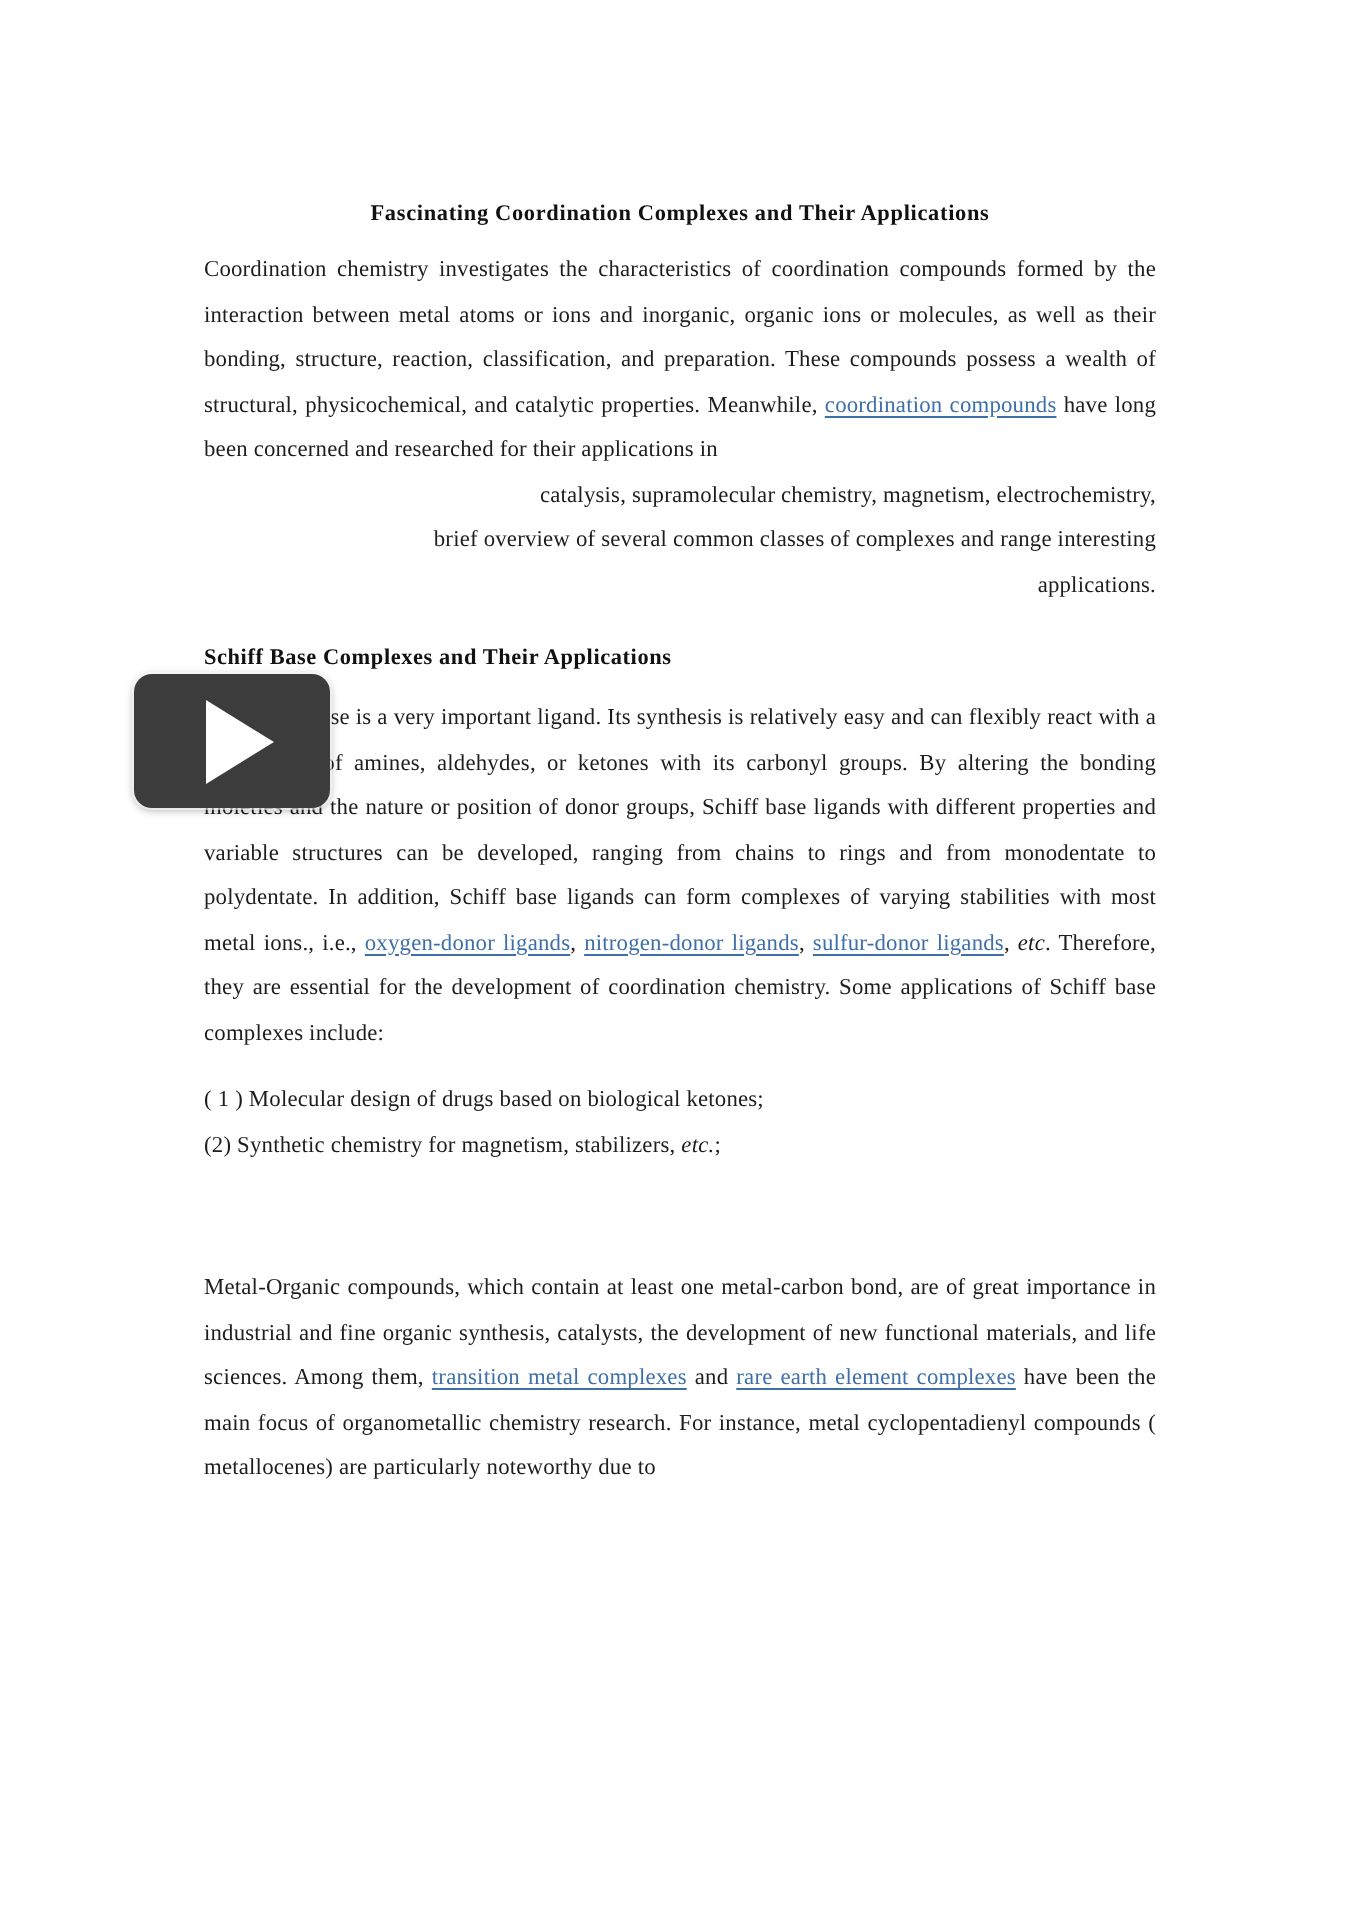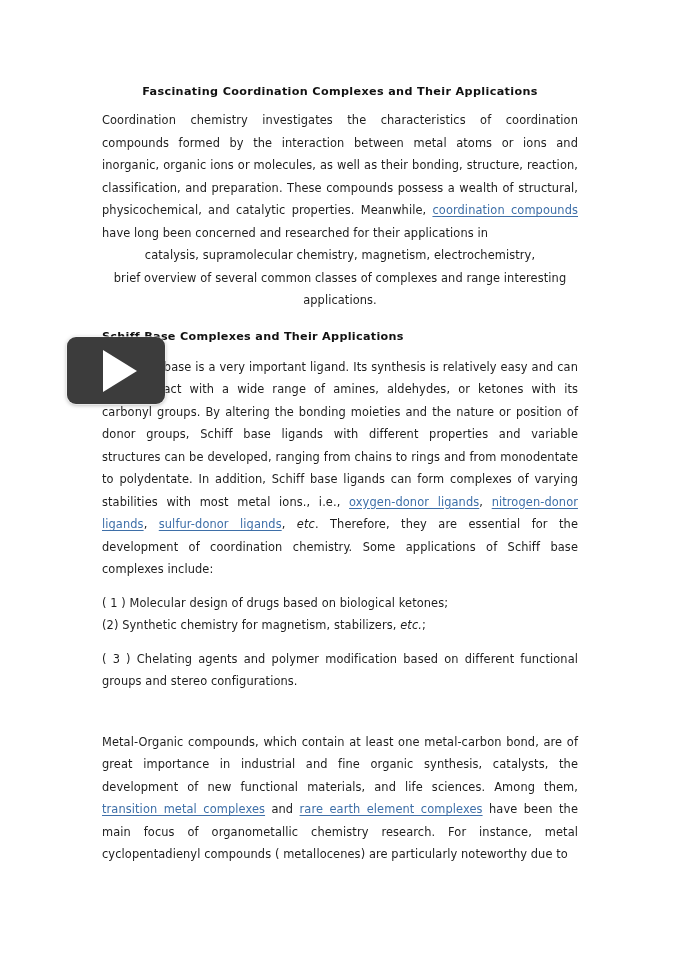--- a/index.html
+++ b/index.html
@@ -20,22 +20,23 @@
     position: absolute;
     left: 0; top: 0;
     width: 679px;
     height: 960px;
     background: #ffffff;
   }
 
   .content {
     position: absolute;
     left: 102px;
-    top: 84px;
+    top: 99px;
     width: 476px;
+    font-family: Liberation Serif, serif;
   }
 
   .doc-title {
     font-size: 11.2px;
     font-weight: bold;
     text-align: center;
     letter-spacing: 0.35px;
     margin: 0 0 9px 0;
     line-height: 16px;
     color: #111;
@@ -55,21 +56,21 @@
     font-size: 11.4px;
     line-height: 22.5px;
     text-align: justify;
     text-justify: inter-word;
     margin: 0;
     color: #1d1d1d;
     letter-spacing: 0.1px;
   }
 
   p.body-text.no-justify {
-    text-align: center;
+    text-align: right;
   }
 
   p.list-item {
     font-size: 11.4px;
     line-height: 22.5px;
     text-align: justify;
     margin: 0;
     color: #1d1d1d;
     letter-spacing: 0.1px;
   }
@@ -148,21 +149,20 @@
     <p class="body-text"><span>The Schiff base is a very important ligand. Its synthesis is relatively easy and can flexibly react with a wide range of amines, aldehydes, or ketones with its carbonyl groups. By altering the bonding moieties and the nature or position of donor groups, Schiff base ligands with different properties and variable structures can be developed, ranging from chains to rings and from monodentate to polydentate. In addition, Schiff base ligands can form complexes of varying stabilities with most metal ions., i.e., </span><a class="doclink" href="#">oxygen-donor ligands</a><span>, </span><a class="doclink" href="#">nitrogen-donor ligands</a><span>, </span><a class="doclink" href="#">sulfur-donor ligands</a><span>, </span><span class="ital">etc</span><span>. Therefore, they are essential for the development of coordination chemistry. Some applications of Schiff base complexes include:</span></p>
 
     <div class="gap-sm"></div>
 
     <p class="list-item"><span>( 1 )</span><span> Molecular design of drugs based on biological ketones;</span></p>
 
     <p class="list-item"><span>(2)</span><span> Synthetic chemistry for magnetism, stabilizers, </span><span class="ital">etc.</span><span>;</span></p>
 
     <div class="gap-sm"></div>
 
-    <p class="list-item"><span>( 3 )</span><span>  Chelating agents and polymer modification based on different functional groups and stereo configurations.</span></p>
 
     <div class="gap-lg"></div>
 
 
     <div class="gap-sm"></div>
 
     <p class="body-text"><span>Metal-Organic compounds, which contain at least one metal-carbon bond, are of great importance in industrial and fine organic synthesis, catalysts, the development of new functional materials, and life sciences. Among them, </span><a class="doclink" href="#">transition metal complexes</a><span> and </span><a class="doclink" href="#">rare earth element complexes</a><span> have been the main focus of organometallic chemistry research. For instance, metal cyclopentadienyl compounds ( metallocenes) are particularly noteworthy due to</span></p>
 
   </div>
 

